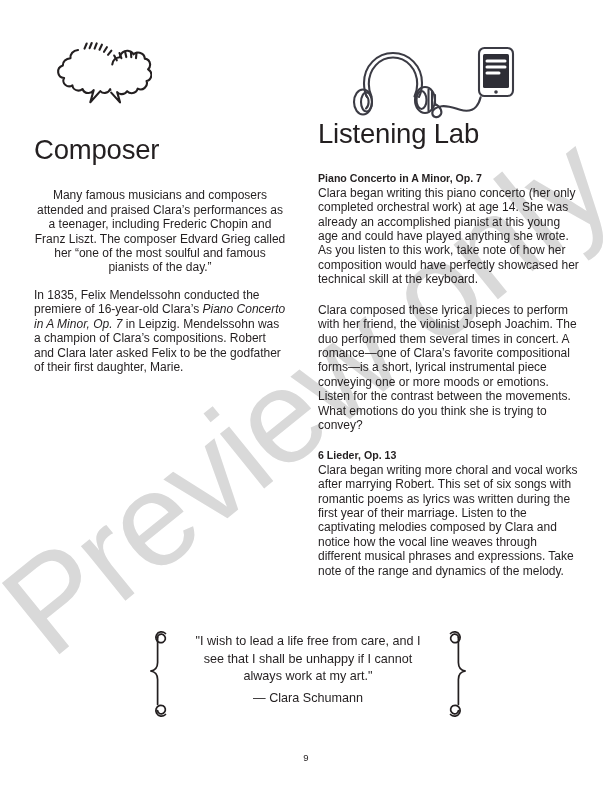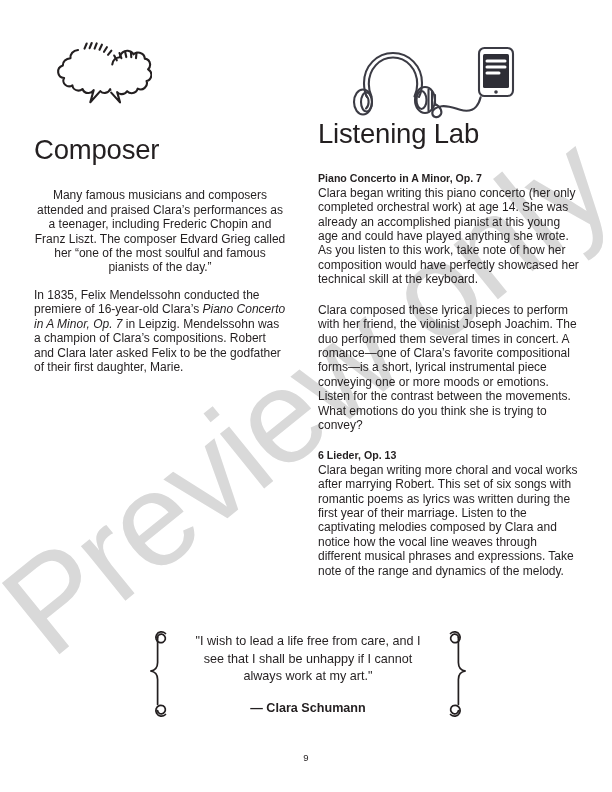--- a/index.html
+++ b/index.html
@@ -128,22 +128,22 @@
     right: 44px;
     top: 5px;
     text-align: center;
     font-family: "Liberation Sans", sans-serif;
     font-size: 12.6px;
     line-height: 17.5px;
     color: #231f20;
   }
   .quote-attrib {
     display: block;
-    font-weight: bold;
-    margin-top: 14px;
+    font-weight: normal;
+    margin-top: 4px;
     font-size: 12.6px;
   }
 
   
   .page-number {
     position: absolute;
     left: 0;
     top: 752px;
     width: 612px;
     text-align: center;

